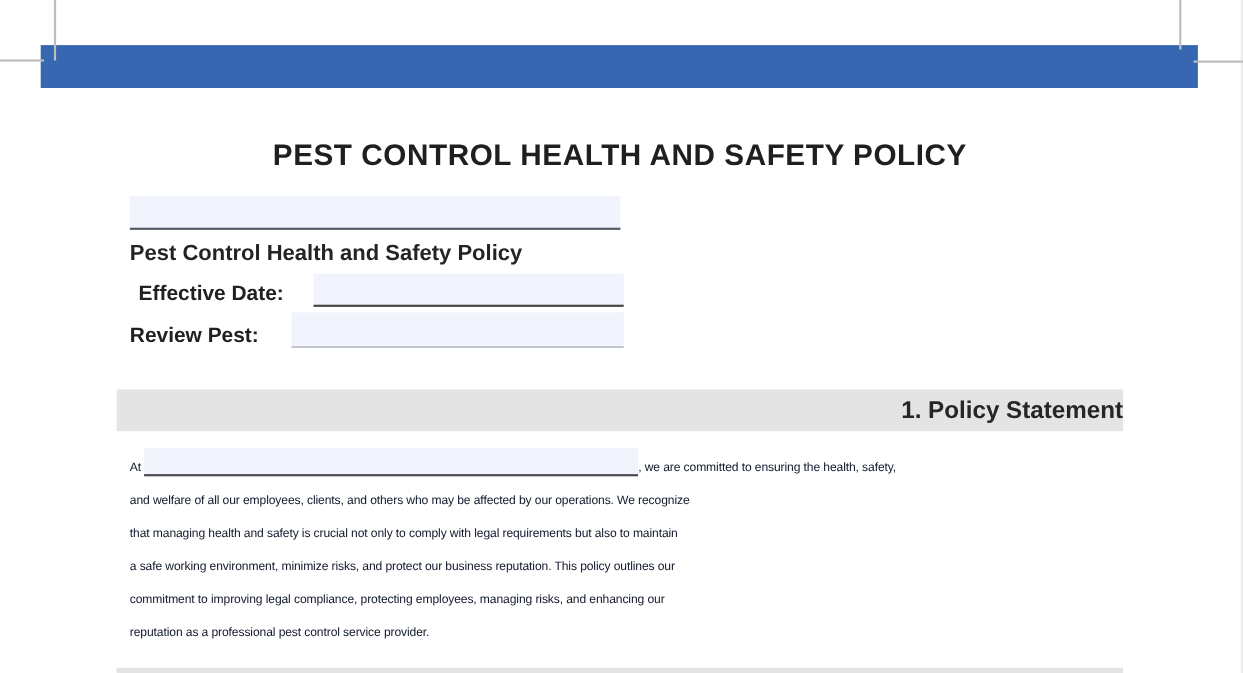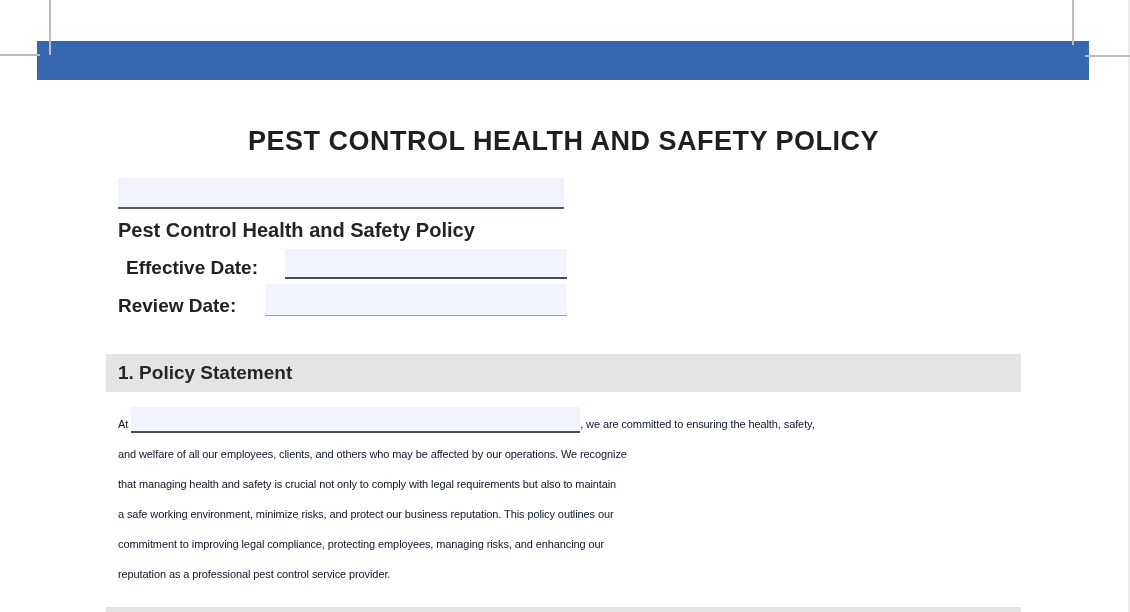--- a/index.html
+++ b/index.html
@@ -40,21 +40,21 @@
   .label-review    { top: 295px; }
 
   .section-band {
     position: absolute; left: 106px; width: 915px; height: 38px;
     background: #e4e4e4;
   }
   .section-band-1 { top: 354px; }
   .section-band-2 { top: 607px; height: 8px; }
   .section-heading {
     padding-left: 12px; line-height: 38px;
-    font-size: 19px; font-weight: 700; color: #262626;
+    font-size: 22px; font-weight: 700; color: #262626; text-align: right;
   }
 
   .policy-paragraph {
     position: absolute; left: 118px; top: 407px; width: 892px;
     font-size: 11px; line-height: 30px; color: #0f172a;
     white-space: pre-line; letter-spacing: -0.1px;
   }
   .inline-blank {
     display: inline-block; width: 449px; height: 26px;
     background: #f1f4fc; border-bottom: 2px solid #4c4c4c;
@@ -75,21 +75,21 @@
 
 <h1 class="doc-title">PEST CONTROL HEALTH AND SAFETY POLICY</h1>
 
 <div class="field field-company-top"></div>
 
 <div class="doc-subtitle">Pest Control Health and Safety Policy</div>
 
 <div class="date-label label-effective">Effective Date:</div>
 <div class="field field-effective"></div>
 
-<div class="date-label label-review">Review Date:</div>
+<div class="date-label label-review">Review Pest:</div>
 <div class="field field-review"></div>
 
 <div class="section-band section-band-1">
   <div class="section-heading">1. Policy Statement</div>
 </div>
 
 <p class="policy-paragraph"><span>At </span><span class="inline-blank"></span><span>, we are committed to ensuring the health, safety,
 and welfare of all our employees, clients, and others who may be affected by our operations. We recognize
 that managing health and safety is crucial not only to comply with legal requirements but also to maintain
 a safe working environment, minimize risks, and protect our business reputation. This policy outlines our

